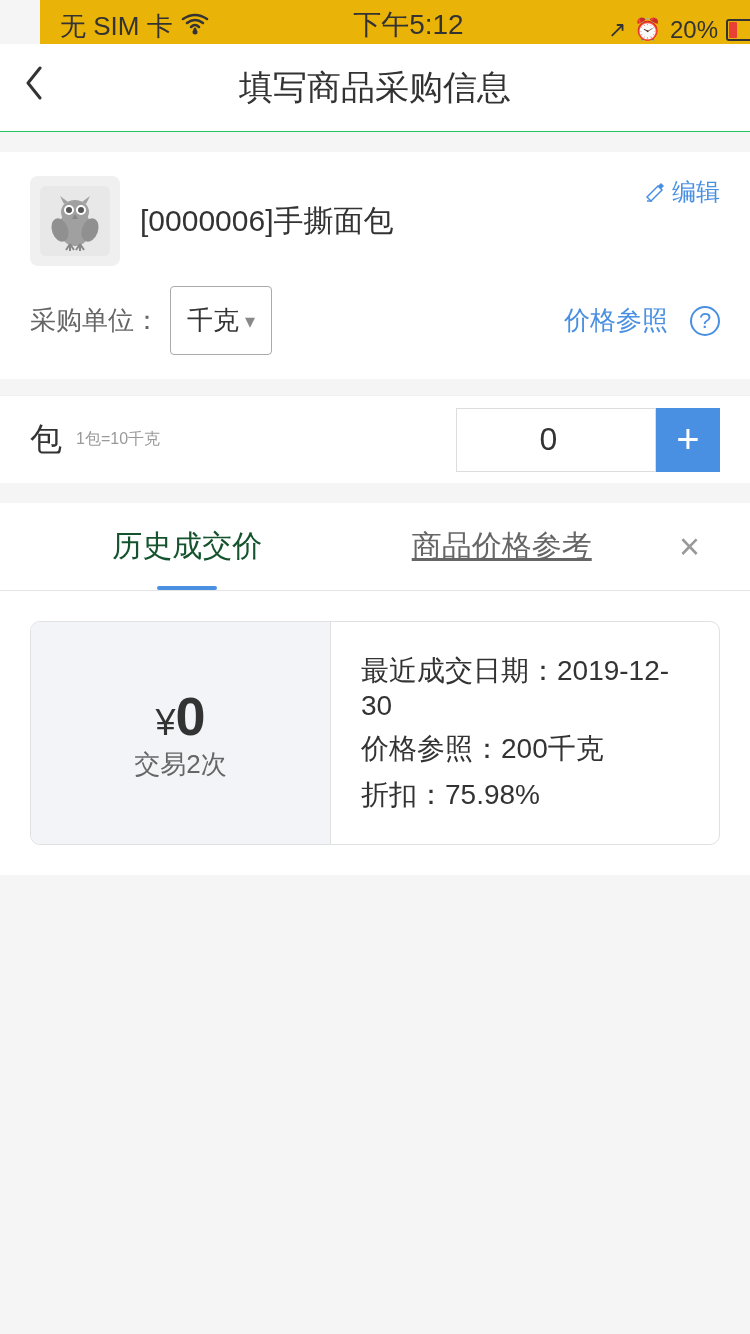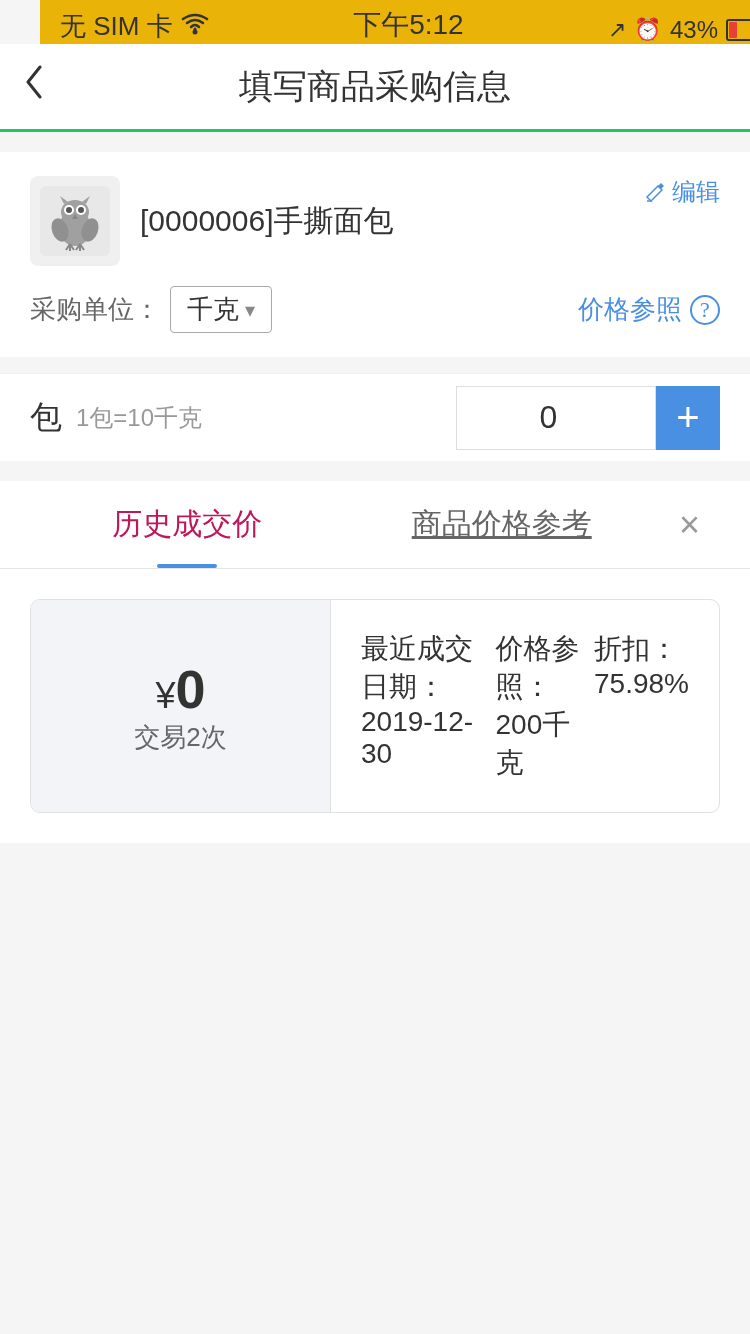--- a/index.html
+++ b/index.html
@@ -72,21 +72,21 @@
 
     
     .nav-bar {
       width: 750px;
       height: 88px;
       background: white;
       display: flex;
       align-items: center;
       justify-content: center;
       position: relative;
-      border-bottom: 3px solid #22c55e;
+      border-bottom: 1px solid #22c55e;
     }
     .nav-back {
       position: absolute;
       left: 24px;
       font-size: 36px;
       color: #333;
       cursor: pointer;
     }
     .nav-title {
       font-size: 34px;
@@ -137,44 +137,43 @@
       display: flex;
       align-items: center;
       gap: 6px;
       cursor: pointer;
     }
 
     .product-footer {
       display: flex;
       align-items: center;
       justify-content: space-between;
-      font-family: Liberation Serif, serif;
     }
     .purchase-unit {
       display: flex;
       align-items: center;
       gap: 10px;
       font-size: 26px;
       color: #666;
     }
     .unit-badge {
       border: 1px solid #aaa;
       border-radius: 4px;
-      padding: 5px 16px;
+      padding: 16px 16px;
       font-size: 26px;
       color: #333;
       background: white;
       display: flex;
       align-items: center;
       gap: 6px;
     }
     .price-ref {
       display: flex;
       align-items: center;
-      gap: 8px;
+      gap: 22px;
       font-size: 26px;
       color: #4a90e2;
       cursor: pointer;
     }
     .help-circle {
       width: 30px;
       height: 30px;
       border: 2px solid #4a90e2;
       border-radius: 50%;
       display: flex;
@@ -201,21 +200,21 @@
       color: #666;
       flex: 1;
     }
     .quantity-label-main {
       font-size: 32px;
       color: #333;
       font-weight: 500;
       margin-right: 4px;
     }
     .quantity-sub {
-      font-size: 24px;
+      font-size: 16px;
       color: #999;
     }
     .quantity-input-group {
       display: flex;
       align-items: center;
       gap: 0;
     }
     .quantity-input {
       width: 200px;
       height: 64px;
@@ -259,21 +258,21 @@
       display: flex;
       flex-direction: column;
       align-items: center;
       justify-content: center;
       height: 100%;
       font-size: 30px;
       cursor: pointer;
       position: relative;
     }
     .tab-item.active {
-      color: #be185d;
+      color: #14532d;
     }
     .tab-item.inactive {
       color: #666;
       text-decoration: underline;
     }
     .tab-underline {
       position: absolute;
       bottom: 0;
       left: 50%;
       transform: translateX(-50%);
@@ -320,21 +319,21 @@
       font-weight: 400;
     }
     .history-trades {
       font-size: 26px;
       color: #666;
     }
     .history-right {
       flex: 1;
       padding: 30px 30px;
       display: flex;
-      flex-direction: row;
+      flex-direction: column;
       gap: 8px;
       justify-content: center;
     }
     .history-detail-row {
       font-size: 28px;
       color: #333;
     }
 
     
     .section-divider {
@@ -355,21 +354,21 @@
         <path d="M6 10 Q14 4 22 10" stroke="#333" stroke-width="2.5" fill="none" stroke-linecap="round"></path>
         <path d="M2 6 Q14 -2 26 6" stroke="#333" stroke-width="2.5" fill="none" stroke-linecap="round"></path>
         <circle cx="14" cy="19" r="2.5" fill="#333"></circle>
       </svg>
     </span>
   </div>
   <div class="status-center">下午5:12</div>
   <div class="status-right">
     <span style="font-size:22px;">↗</span>
     <span style="font-size:22px;">⏰</span>
-    <span>43%</span>
+    <span>20%</span>
     <span class="battery-icon">
       <span class="battery-fill"></span>
     </span>
   </div>
 </div>
 
 <div class="nav-bar">
   <span class="nav-back">
     <svg width="20" height="34" viewBox="0 0 20 34">
       <polyline points="16,2 4,17 16,32" stroke="#333" stroke-width="3" fill="none" stroke-linecap="round" stroke-linejoin="round"></polyline>

